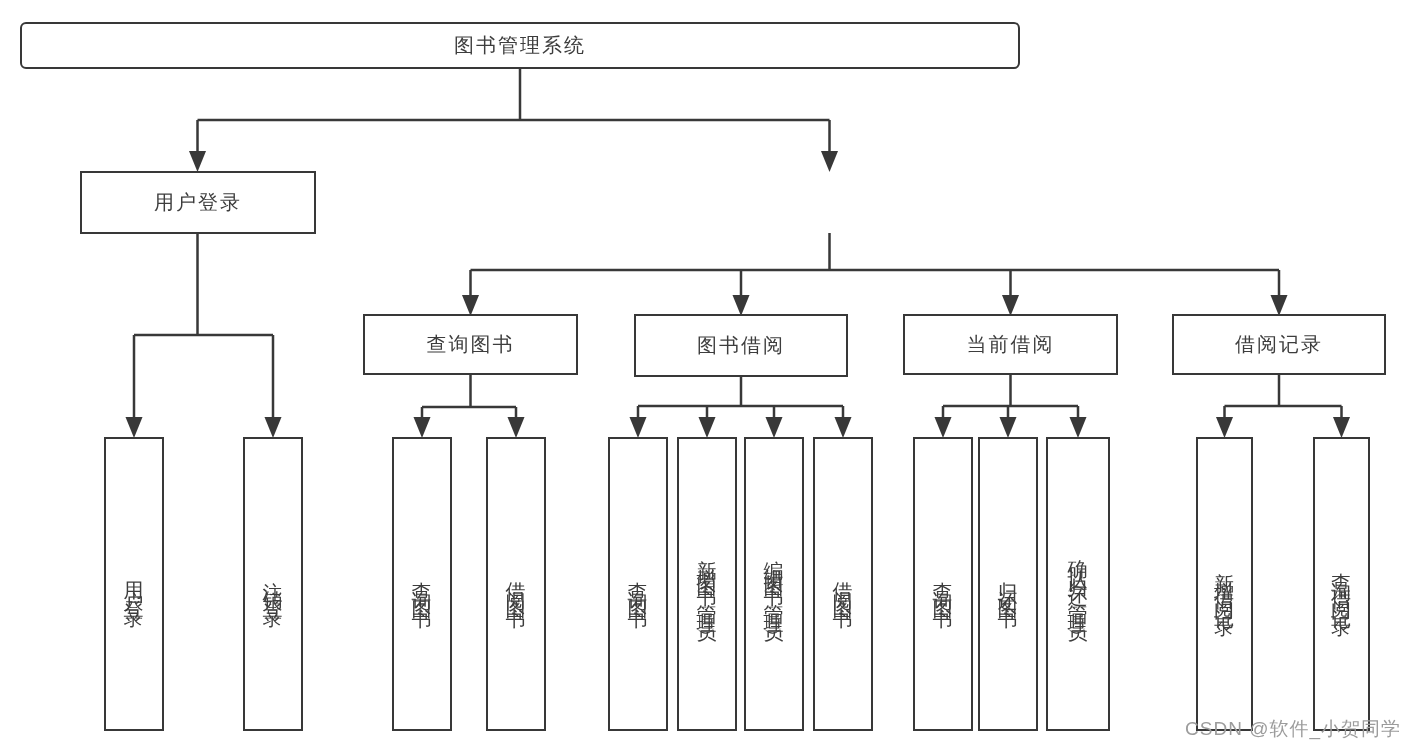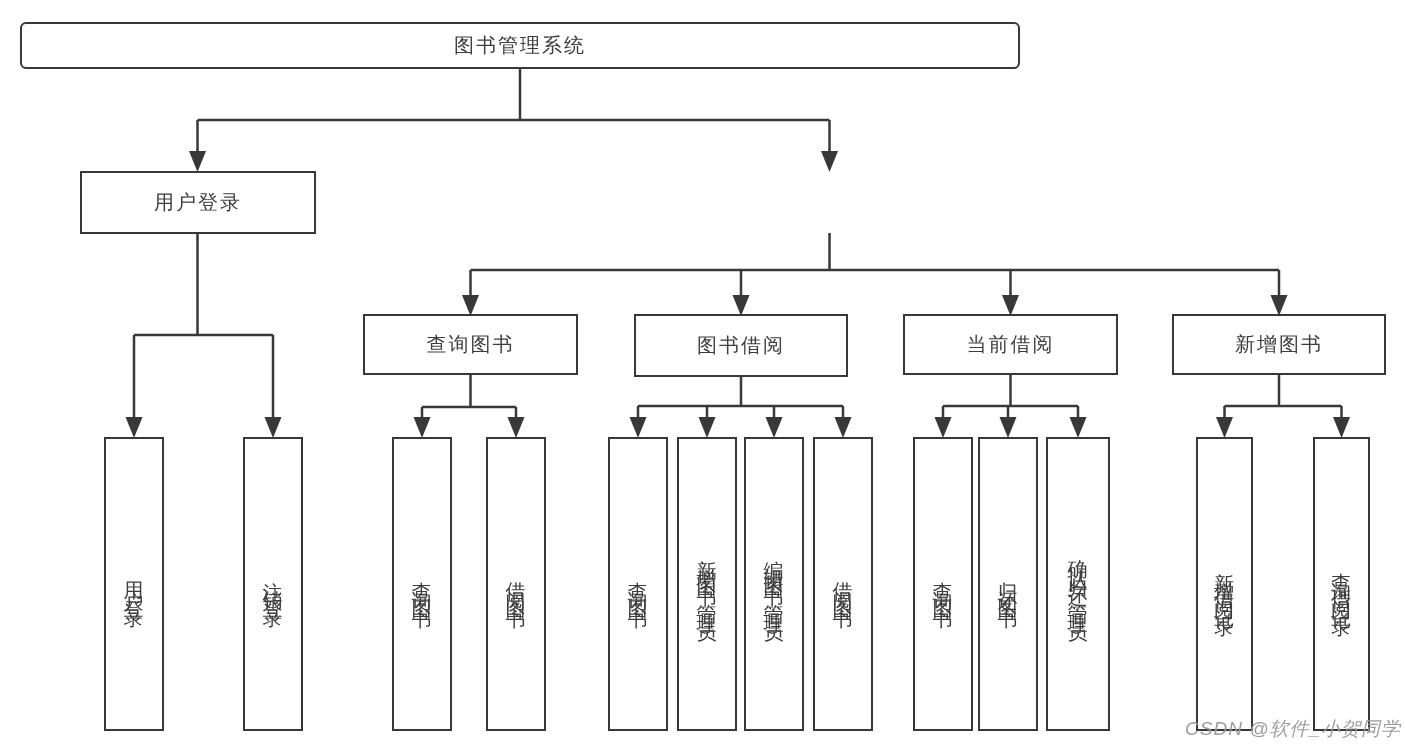--- a/index.html
+++ b/index.html
@@ -50,21 +50,20 @@
   }
   .watermark {
     position: absolute;
     right: 4px;
     bottom: 5px;
     font-size: 19px;
     letter-spacing: 1px;
     color: #9c9c9c;
     z-index: 3;
     white-space: nowrap;
-    font-style: italic;
   }
 </style>
 </head>
 <body>
 
 <div class="stage">
 
   <svg class="connectors" width="1405" height="747" viewBox="0 0 1405 747">
     <g stroke="#383838" stroke-width="2.5" fill="none">
 
@@ -105,21 +104,21 @@
     </g>
   </svg>
 
   <div class="node hnode root-node" style="left:20px; top:22px; width:1000px; height:47px;border-radius:6px;">图书管理系统</div>
 
   <div class="node hnode" style="left:80px; top:171px; width:236px; height:63px;">用户登录</div>
 
   <div class="node hnode" style="left:363px; top:314px; width:215px; height:61px;">查询图书</div>
   <div class="node hnode" style="left:634px; top:314px; width:214px; height:63px;">图书借阅</div>
   <div class="node hnode" style="left:903px; top:314px; width:215px; height:61px;">当前借阅</div>
-  <div class="node hnode" style="left:1172px; top:314px; width:214px; height:61px;">新增图书</div>
+  <div class="node hnode" style="left:1172px; top:314px; width:214px; height:61px;">借阅记录</div>
 
   <div class="node vnode" style="left:104px; top:437px; width:60px; height:294px;">
     <span>用户登录</span>
   </div>
   <div class="node vnode" style="left:243px; top:437px; width:60px; height:294px;">
     <span>注销登录</span>
   </div>
 
   <div class="node vnode" style="left:392px; top:437px; width:60px; height:294px;">
     <span>查询图书</span>

